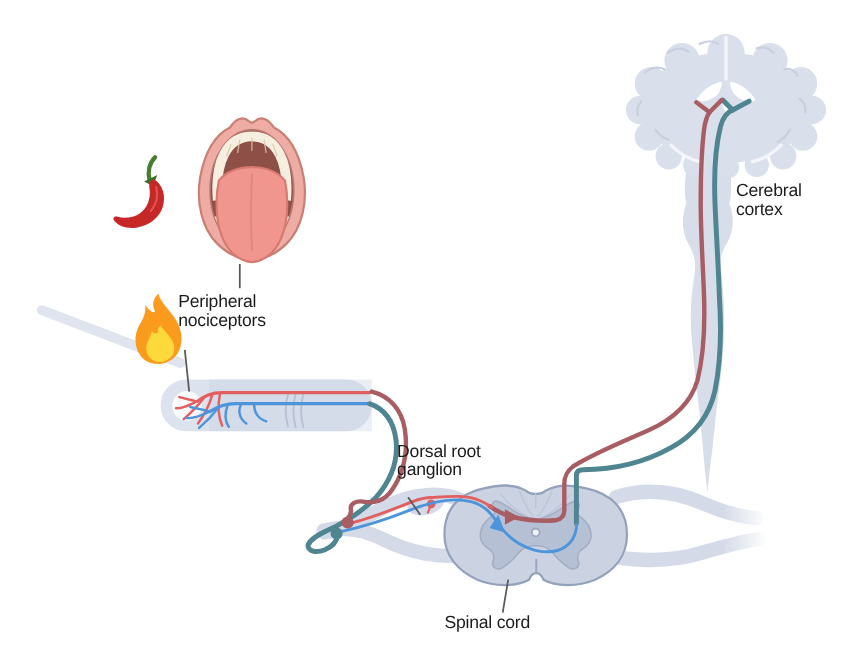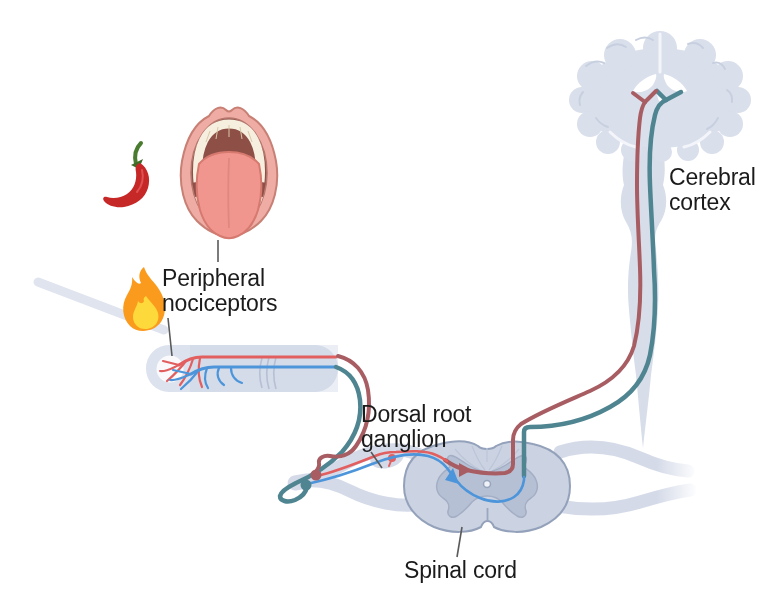--- a/index.html
+++ b/index.html
@@ -6,21 +6,21 @@
   .stage{
     position:relative;
     width:768px;height:606px;
     background:#ffffff;
     overflow:hidden;
     font-family:"Liberation Sans", sans-serif;
   }
   .stage svg{position:absolute;left:0;top:0;}
   .label{
     position:absolute;
-    font-size:23px;
+    font-size:16px;
     line-height:1.08;
     color:#1b1b1b;
     letter-spacing:-0.2px;
     font-family:"Liberation Sans", sans-serif;
   }
   .nowrap{white-space:nowrap;}
 </style>
 </head>
 <body>
 

